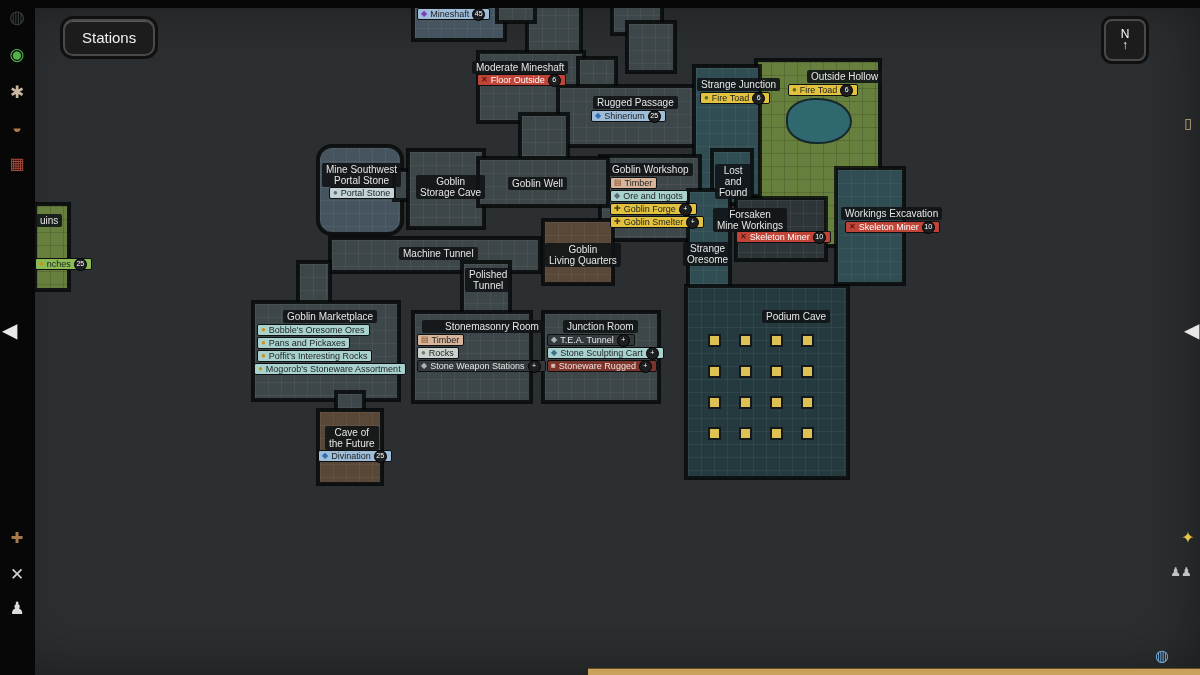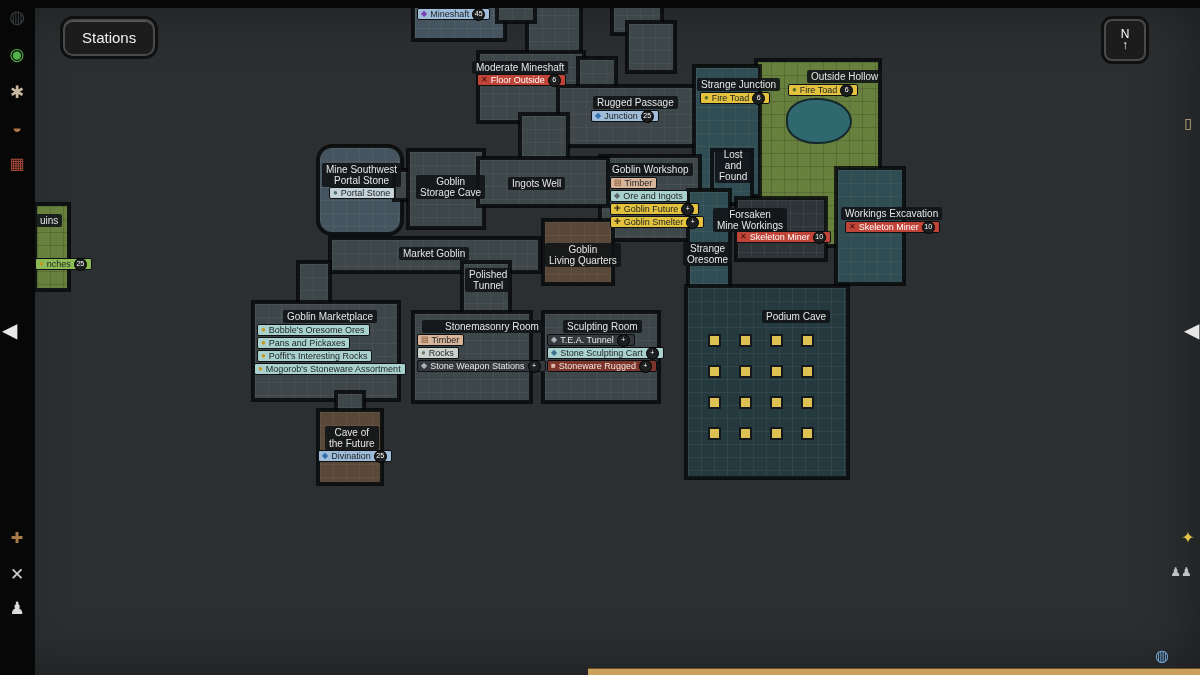--- a/index.html
+++ b/index.html
@@ -111,55 +111,55 @@
       <div class="podium" style="position: absolute; left: 770px; top: 427px; width: 13px; height: 13px;"></div>
       <div class="podium" style="position: absolute; left: 801px; top: 427px; width: 13px; height: 13px;"></div>
       <div class="map-header" style="position: absolute; left: 472px; top: 61px;">Moderate Mineshaft</div>
       <div class="map-header" style="position: absolute; left: 593px; top: 96px;">Rugged Passage</div>
       <div class="map-header" style="position: absolute; left: 697px; top: 78px;">Strange Junction</div>
       <div class="map-header" style="position: absolute; left: 786px; top: 70px; margin-left: 21px;">Outside Hollow</div>
       <div class="map-header" style="position: absolute; left: 322px; top: 163px;">Mine Southwest
 Portal Stone</div>
       <div class="map-header" style="position: absolute; left: 416px; top: 175px;">Goblin
 Storage Cave</div>
-      <div class="map-header" style="position: absolute; left: 508px; top: 177px;">Ingots Well</div>
+      <div class="map-header" style="position: absolute; left: 508px; top: 177px;">Goblin Well</div>
       <div class="map-header" style="position: absolute; left: 608px; top: 163px;">Goblin Workshop</div>
-      <div class="map-header" style="position: absolute; left: 715px; top: 148px;">Lost
+      <div class="map-header" style="position: absolute; left: 715px; top: 164px;">Lost
 and
 Found</div>
       <div class="map-header" style="position: absolute; left: 713px; top: 208px;">Forsaken
 Mine Workings</div>
       <div class="map-header" style="position: absolute; left: 841px; top: 207px;">Workings Excavation</div>
-      <div class="map-header" style="position: absolute; left: 399px; top: 247px;">Market Goblin</div>
+      <div class="map-header" style="position: absolute; left: 399px; top: 247px;">Machine Tunnel</div>
       <div class="map-header" style="position: absolute; left: 465px; top: 268px;">Polished
 Tunnel</div>
       <div class="map-header" style="position: absolute; left: 683px; top: 242px;">Strange
 Oresome</div>
       <div class="map-header" style="position: absolute; left: 545px; top: 243px;">Goblin
 Living Quarters</div>
       <div class="map-header" style="position: absolute; left: 283px; top: 310px;">Goblin Marketplace</div>
       <div class="map-header" style="position: absolute; left: 422px; top: 320px; padding-left: 23px;">Stonemasonry Room</div>
-      <div class="map-header" style="position: absolute; left: 563px; top: 320px;">Sculpting Room</div>
+      <div class="map-header" style="position: absolute; left: 563px; top: 320px;">Junction Room</div>
       <div class="map-header" style="position: absolute; left: 762px; top: 310px;">Podium Cave</div>
       <div class="map-header" style="position: absolute; left: 325px; top: 426px;">Cave of
 the Future</div>
       <div class="map-header" style="position: absolute; left: 36px; top: 214px;">uins</div>
       <div class="chip c-blue" style="position: absolute; left: 417px; top: 8px;">
         <span class="i" style="color: rgb(123, 63, 184);">◆</span>
         <span class="t">Mineshaft</span>
         <span class="b">45</span>
       </div>
       <div class="chip c-red" style="position: absolute; left: 477px; top: 74px;">
         <span class="i" style="color: rgb(58, 13, 8);">✕</span>
         <span class="t">Floor Outside</span>
         <span class="b">6</span>
       </div>
       <div class="chip c-blue" style="position: absolute; left: 591px; top: 110px;">
         <span class="i" style="color: rgb(46, 111, 176);">◆</span>
-        <span class="t">Junction</span>
+        <span class="t">Shinerium</span>
         <span class="b">25</span>
       </div>
       <div class="chip c-yellow" style="position: absolute; left: 700px; top: 92px;">
         <span class="i" style="color: rgb(90, 110, 31);">●</span>
         <span class="t">Fire Toad</span>
         <span class="b">6</span>
       </div>
       <div class="chip c-yellow" style="position: absolute; left: 788px; top: 84px;">
         <span class="i" style="color: rgb(90, 110, 31);">●</span>
         <span class="t">Fire Toad</span>
@@ -172,21 +172,21 @@
       <div class="chip c-tan" style="position: absolute; left: 610px; top: 177px;">
         <span class="i" style="color: rgb(122, 74, 34);">▤</span>
         <span class="t">Timber</span>
       </div>
       <div class="chip c-teal" style="position: absolute; left: 610px; top: 190px;">
         <span class="i" style="color: rgb(91, 106, 114);">◆</span>
         <span class="t">Ore and Ingots</span>
       </div>
       <div class="chip c-yellow" style="position: absolute; left: 610px; top: 203px;">
         <span class="i" style="color: rgb(74, 58, 16);">✚</span>
-        <span class="t">Goblin Future</span>
+        <span class="t">Goblin Forge</span>
         <span class="b">+</span>
       </div>
       <div class="chip c-yellow" style="position: absolute; left: 610px; top: 216px;">
         <span class="i" style="color: rgb(74, 58, 16);">✚</span>
         <span class="t">Goblin Smelter</span>
         <span class="b">+</span>
       </div>
       <div class="chip c-red" style="position: absolute; left: 736px; top: 231px;">
         <span class="i" style="color: rgb(58, 13, 8);">✕</span>
         <span class="t">Skeleton Miner</span>

